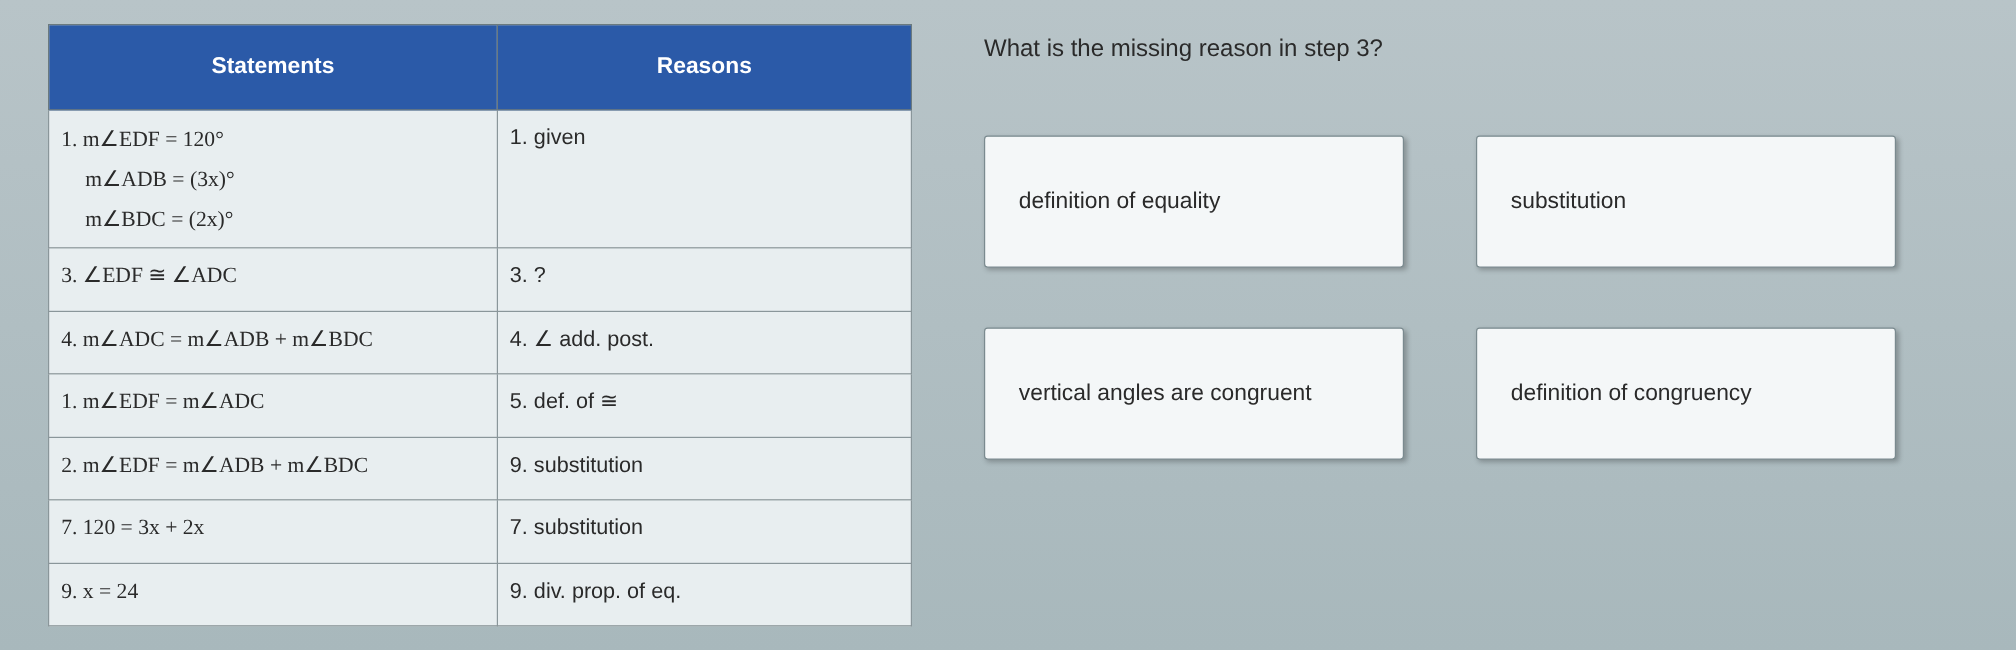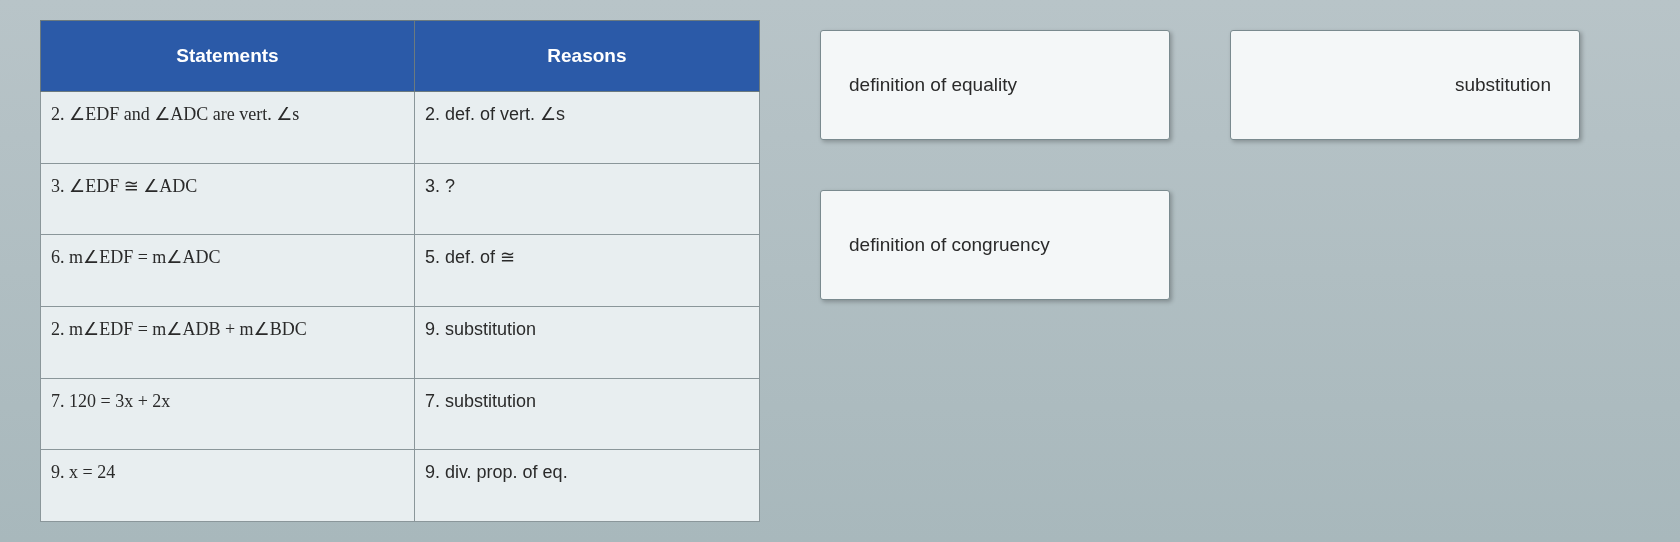--- a/index.html
+++ b/index.html
@@ -59,67 +59,81 @@
       padding: 24px 28px;
       min-height: 110px;
       display: flex;
       align-items: center;
       font-size: 19px;
       color: #2a2a2a;
       box-shadow: 2px 2px 4px rgba(0,0,0,0.25);
       cursor: pointer;
       line-height: 1.4;
     }
-    .option-card.centered { justify-content: flex-end; }
+    .option-card.centered { justify-content: flex-start; }
     .row1 td { height: 98px; }
     .sub-lines div { padding: 2px 0; }
   </style>
 </head>
 <body>
 
 <table class="proof-table">
   <thead>
     <tr>
       <th>Statements</th>
       <th>Reasons</th>
     </tr>
   </thead>
   <tbody>
-    <tr>
-      <td class="stmt">2. ∠EDF and ∠ADC are vert. ∠s</td>
-      <td>2. def. of vert. ∠s</td>
+    <tr class="row1">
+      <td class="stmt">
+        <div class="sub-lines">
+          <div>1. m∠EDF = 120°</div>
+          <div style="margin-left:20px">    m∠ADB = (3x)°</div>
+          <div style="margin-left:20px">    m∠BDC = (2x)°</div>
+        </div>
+      </td>
+      <td>1. given</td>
     </tr>
     <tr>
       <td class="stmt">3. ∠EDF ≅ ∠ADC</td>
       <td>3. ?</td>
     </tr>
     <tr>
-      <td class="stmt">6. m∠EDF = m∠ADC</td>
+      <td class="stmt">4. m∠ADC = m∠ADB + m∠BDC</td>
+      <td>4. ∠ add. post.</td>
+    </tr>
+    <tr>
+      <td class="stmt">1. m∠EDF = m∠ADC</td>
       <td>5. def. of ≅</td>
     </tr>
     <tr>
       <td class="stmt">2. m∠EDF = m∠ADB + m∠BDC</td>
       <td>9. substitution</td>
     </tr>
     <tr>
       <td class="stmt">7. 120 = 3x + 2x</td>
       <td>7. substitution</td>
     </tr>
     <tr>
       <td class="stmt">9. x = 24</td>
       <td>9. div. prop. of eq.</td>
     </tr>
   </tbody>
 </table>
 
 <div class="question-side">
+  <div class="question-text">What is the missing reason in step 3?</div>
   <div class="options-grid">
     <div class="option-card">
       <span>definition of equality</span>
     </div>
     <div class="option-card centered">
       <span>substitution</span>
     </div>
     <div class="option-card">
+      <span>vertical angles are congruent</span>
+    </div>
+    <div class="option-card">
       <span>definition of congruency</span>
     </div>
   </div>
 </div>
 
 </body></html>

